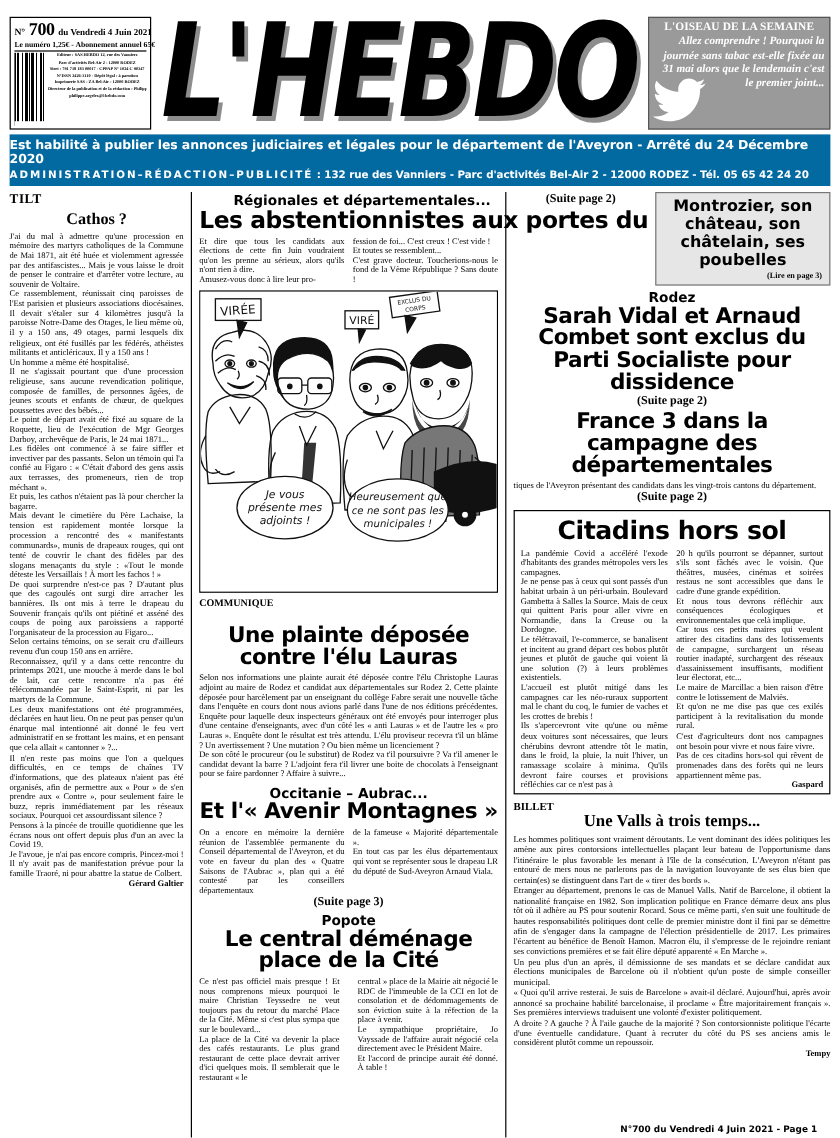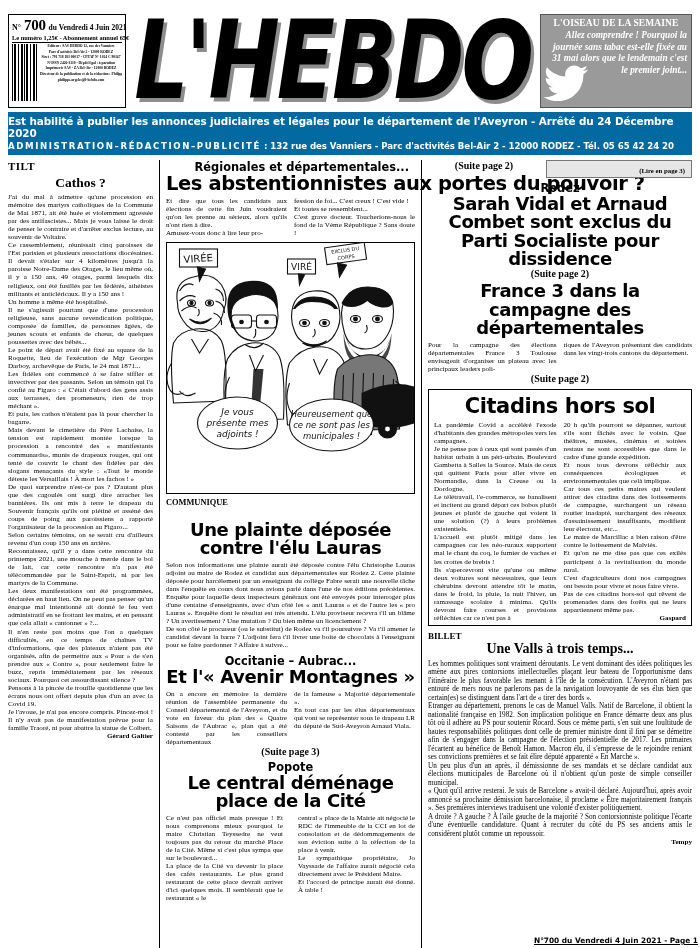--- a/index.html
+++ b/index.html
@@ -89,21 +89,21 @@
   .mbox .r { font-family: "Liberation Serif", serif; font-weight: bold; font-size: 6.8px; text-align: right; margin-top: 2px; }
 
   
   .cbox { border: 1px solid #000; padding: 4px 5px 3px; margin-top: 5px; }
   .cbox .t { font-family: "DejaVu Sans", sans-serif; font-weight: bold; font-size: 21px; text-align: center; letter-spacing: -.4px; margin-bottom: 3px; }
 
   .billet { font-family: "Liberation Serif", serif; font-weight: bold; font-size: 9px; margin-top: 5px; }
   .billet-t { font-family: "Liberation Serif", serif; font-weight: bold; font-size: 14px; text-align: center; margin: 0 0 3px; }
   .billet p { font-size: 7.2px; line-height: 1.18; text-align: justify; }
 
-  .footer { position: absolute; right: 2px; bottom: 3px; font-family: "DejaVu Sans", sans-serif; font-weight: bold; font-size: 7.4px; text-decoration: underline; }
+  .footer { position: absolute; right: 19px; bottom: 3px; font-family: "DejaVu Sans", sans-serif; font-weight: bold; font-size: 7.4px; }
 </style>
 </head>
 <body>
 
 <div class="page">
 
   <div class="masthead">
 
     <div class="infobox">
       <div class="line1">
@@ -143,21 +143,21 @@
     <div class="l1">Est habilité à publier les annonces judiciaires et légales pour le département de l'Aveyron -  Arrêté du 24 Décembre 2020</div>
     <div class="l2"><span class="sp">ADMINISTRATION–RÉDACTION–PUBLICITÉ</span><span> :  132 rue des Vanniers - Parc d'activités Bel-Air 2 - 12000 RODEZ - Tél. 05 65 42 24 20</span></div>
   </div>
 
   <div class="cols">
 
     <div class="colA">
       <div class="tilt">TILT</div>
       <div class="cathos">Cathos ?</div>
       <div>
-        <p class="body">J'ai du mal à admettre qu'une procession en mémoire des martyrs catholiques de la Commune de Mai 1871, ait été huée et violemment agressée par des antifascistes... Mais je vous laisse le droit de penser le contraire et d'arrêter exclus lecture, au souvenir de Voltaire.</p>
+        <p class="body">J'ai du mal à admettre qu'une procession en mémoire des martyrs catholiques de la Commune de Mai 1871, ait été huée et violemment agressée par des antifascistes... Mais je vous laisse le droit de penser le contraire et d'arrêter votre lecture, au souvenir de Voltaire.</p>
         <p class="body">Ce rassemblement, réunissait cinq paroisses de l'Est parisien et plusieurs associations diocésaines. Il devait s'étaler sur 4 kilomètres jusqu'à la paroisse Notre-Dame des Otages, le lieu même où, il y a 150 ans, 49 otages, parmi lesquels dix religieux, ont été fusillés par les fédérés, athéistes militants et anticléricaux. Il y a 150 ans !</p>
         <p class="body">Un homme a même été hospitalisé.</p>
         <p class="body">Il ne s'agissait pourtant que d'une procession religieuse, sans aucune revendication politique, composée de familles, de personnes âgées, de jeunes scouts et enfants de chœur, de quelques poussettes avec des bébés...</p>
         <p class="body">Le point de départ avait été fixé au square de la Roquette, lieu de l'exécution de Mgr Georges Darboy, archevêque de Paris, le 24 mai 1871...</p>
         <p class="body">Les fidèles ont commencé à se faire siffler et invectiver par des passants. Selon un témoin qui l'a confié au Figaro : « C'était d'abord des gens assis aux terrasses, des promeneurs, rien de trop méchant ».</p>
         <p class="body">Et puis, les cathos n'étaient pas là pour chercher la bagarre.</p>
         <p class="body">Mais devant le cimetière du Père Lachaise, la tension est rapidement montée lorsque la procession a rencontré des « manifestants communards», munis de drapeaux rouges, qui ont tenté de couvrir le chant des fidèles par des slogans menaçants du style : «Tout le monde déteste les Versaillais ! À mort les fachos ! »</p>
         <p class="body">De quoi surprendre n'est-ce pas ? D'autant plus que des cagoulés ont surgi dire arracher les bannières. Ils ont mis à terre le drapeau du Souvenir français qu'ils ont piétiné et asséné des coups de poing aux paroissiens a rapporté l'organisateur de la procession au Figaro...</p>
         <p class="body">Selon certains témoins, on se serait cru d'ailleurs revenu d'un coup 150 ans en arrière.</p>
         <p class="body">Reconnaissez, qu'il y a dans cette rencontre du printemps 2021, une mouche à merde dans le bol de lait, car cette rencontre n'a pas été télécommandée par le Saint-Esprit, ni par les martyrs de la Commune.</p>
@@ -312,31 +312,31 @@
       </div>
     </div>
 
     <div class="colC">
 
       <div style="display:flex;gap:6px;align-items:flex-start;">
         <div style="width:112px;">
           <div class="suite">(Suite page 2)</div>
         </div>
         <div class="mbox" style="flex:1;">
+          <div class="t">Montrozier, son château, son châtelain, ses poubelles</div>
           <div class="r">(Lire en page 3)</div>
         </div>
       </div>
 
       <div class="deck" style="margin-top:3px;">Rodez</div>
       <div class="hl hlL">Sarah Vidal et Arnaud Combet sont exclus du Parti Socialiste pour dissidence</div>
       <div class="suite">(Suite page 2)</div>
 
       <div class="hl hlL" style="margin-top:3px;">France 3 dans la campagne des départementales</div>
       <div style="display:flex;gap:7px;margin-top:3px;">
-        <p class="body" style="flex:1;">Pour la campagne des élections départementales France 3 Toulouse envisageait d'organiser un plateau avec les principaux leaders poli-</p>
         <p class="body" style="flex:1;">tiques de l'Aveyron présentant des candidats dans les vingt-trois cantons du département.</p>
       </div>
       <div class="suite">(Suite page 2)</div>
 
       <div class="cbox">
         <div class="t">Citadins hors sol</div>
         <div style="display:flex;gap:7px;">
           <p class="body" style="flex:1;white-space:pre-line;">La pandémie Covid a accéléré l'exode d'habitants des grandes métropoles vers les campagnes.
 Je ne pense pas à ceux qui sont passés d'un habitat urbain à un péri-urbain. Boulevard Gambetta à Salles la Source. Mais de ceux qui quittent Paris pour aller vivre en Normandie, dans la Creuse ou la Dordogne.
 Le télétravail, l'e-commerce, se banalisent et incitent au grand départ ces bobos plutôt jeunes et plutôt de gauche qui voient là une solution (?) à leurs problèmes existentiels.
@@ -354,21 +354,21 @@
           </div>
         </div>
       </div>
 
       <div class="billet">BILLET</div>
       <div class="billet-t">Une Valls à trois temps...</div>
       <div class="billet" style="font-weight:normal;margin-top:0;">
         <p>Les hommes politiques sont vraiment déroutants. Le vent dominant des idées politiques les amène aux pires contorsions intellectuelles plaçant leur bateau de l'opportunisme dans l'itinéraire le plus favorable les menant à l'île de la consécution. L'Aveyron n'étant pas entouré de mers nous ne parlerons pas de la navigation louvoyante de ses élus bien que certain(es) se distinguent dans l'art de « tirer des bords ».</p>
         <p>Etranger au département, prenons le cas de Manuel Valls. Natif de Barcelone, il obtient la nationalité française en 1982. Son implication politique en France démarre deux ans plus tôt où il adhère au PS pour soutenir Rocard. Sous ce même parti, s'en suit une foultitude de hautes responsabilités politiques dont celle de premier ministre dont il fini par se démettre afin de s'engager dans la campagne de l'élection présidentielle de 2017. Les primaires l'écartent au bénéfice de Benoît Hamon. Macron élu, il s'empresse de le rejoindre reniant ses convictions premières et se fait élire député apparenté « En Marche ».</p>
         <p>Un peu plus d'un an après, il démissionne de ses mandats et se déclare candidat aux élections municipales de Barcelone où il n'obtient qu'un poste de simple conseiller municipal.</p>
-        <p>« Quoi qu'il arrive resterai. Je suis de Barcelone » avait-il déclaré. Aujourd'hui, après avoir annoncé sa prochaine démission barcelonaise, il proclame « Être majoritairement français ». Ses premières interviews traduisent une volonté d'exister politiquement.</p>
+        <p>« Quoi qu'il arrive resterai. Je suis de Barcelone » avait-il déclaré. Aujourd'hui, après avoir annoncé sa prochaine habilité barcelonaise, il proclame « Être majoritairement français ». Ses premières interviews traduisent une volonté d'exister politiquement.</p>
         <p>A droite ? A gauche ? À l'aile gauche de la majorité ? Son contorsionniste politique l'écarte d'une éventuelle candidature. Quant à recruter du côté du PS ses anciens amis le considèrent plutôt comme un repoussoir.</p>
         <div class="sig">Tempy</div>
       </div>
     </div>
   </div>
 
   <div class="footer">N°700 du Vendredi 4 Juin 2021 - Page 1</div>
 </div>
 
 </body></html>

